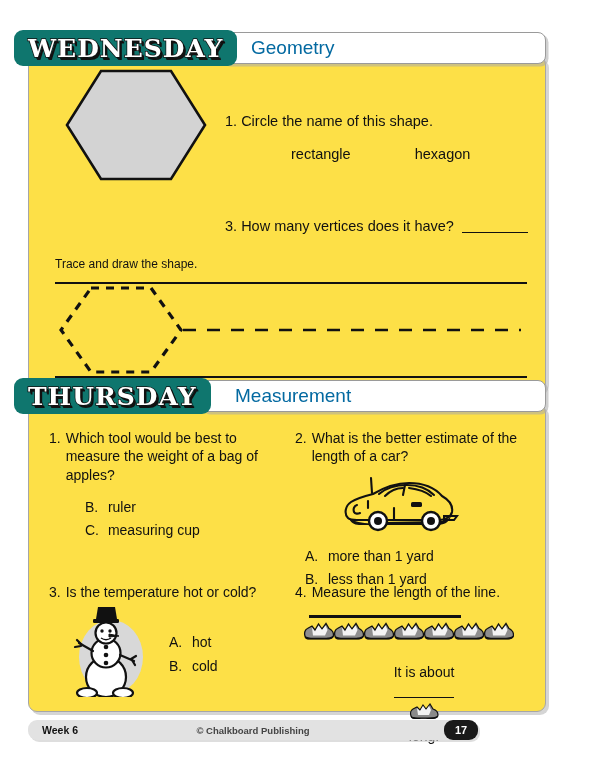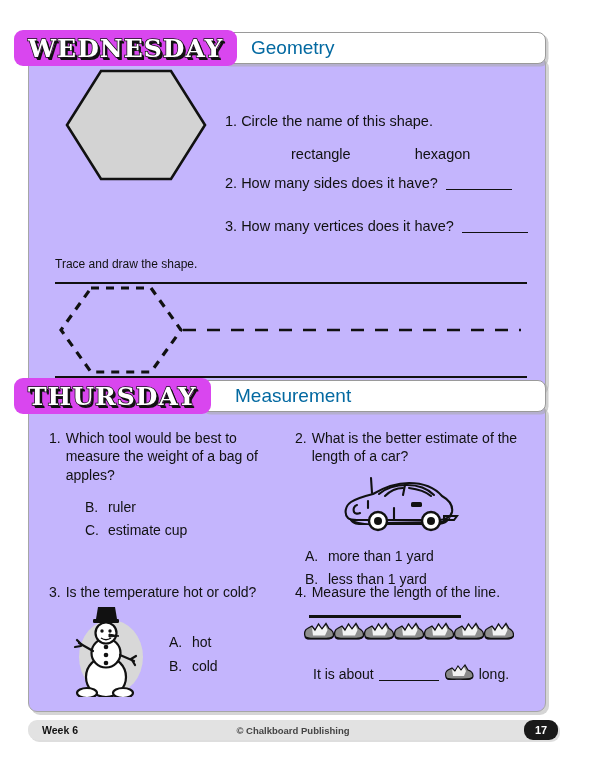--- a/index.html
+++ b/index.html
@@ -28,21 +28,21 @@
     left: 14px;
     top: 0;
     height: 36px;
     width: 532px;
   }
   
   .day-tab {
     position: absolute;
     left: 0; top: 0;
     height: 36px;
-    background: #d946ef;
+    background: #0f766e;
     border-radius: 9px;
     display: flex;
     align-items: center;
     justify-content: center;
     padding: 0 14px;
     z-index: 3;
   }
   .day-word {
     font-family: "DejaVu Serif", serif;
     font-weight: bold;
@@ -76,21 +76,21 @@
     color: #0369a1;
     font-weight: 400;
     white-space: nowrap;
   }
 
   
   .day-body {
     position: absolute;
     left: 28px;
     width: 518px;
-    background: #c4b5fd;
+    background: #fde047;
     border: 1.4px solid #a6a6a6;
     border-radius: 9px;
     box-shadow: 3px 3px 0 rgba(185,185,185,0.6);
   }
 
   
   #sec-wed { left: 0; top: 30px; width: 600px; }
   #wed-body { top: 26px; height: 336px; }
 
   .hex-figure {
@@ -174,34 +174,35 @@
   }
   .shoe-row { display: flex; gap: 0px; }
   .about-line {
     margin-top: 20px;
     margin-left: 18px;
     display: flex;
     align-items: center;
     font-size: 14px;
     gap: 5px;
     white-space: nowrap;
+    flex-direction: column;
   }
   .about-blank {
     display: inline-block;
     border-bottom: 1.5px solid #111;
     width: 60px;
     height: 13px;
   }
 
   
   .footer {
     position: absolute;
     left: 28px;
     top: 720px;
-    width: 530px;
+    width: 450px;
     height: 20px;
     background: #e2e2e2;
     border-radius: 9px;
     display: flex;
     align-items: center;
     box-shadow: 2px 2px 0 rgba(200,200,200,0.6);
   }
   .footer-week {
     position: absolute;
     left: 14px;
@@ -260,25 +261,20 @@
       <div class="q-block" id="wed-q1">
         <span>1.</span>
         <span>Circle the name of this shape.</span>
       </div>
 
       <div class="q-block" id="wed-choices">
         <span class="c1">rectangle</span>
         <span class="c2">hexagon</span>
       </div>
 
-      <div class="q-block" id="wed-q2">
-        <span>2.</span>
-        <span>How many sides does it have?</span>
-        <span class="blank-line"></span>
-      </div>
 
       <div class="q-block" id="wed-q3">
         <span>3.</span>
         <span>How many vertices does it have?</span>
         <span class="blank-line"></span>
       </div>
 
       <div class="trace-label">Trace and draw the shape.</div>
 
       <div class="trace-area">
@@ -311,21 +307,21 @@
           <span class="qnum">1.</span>
           <span class="qbody">Which tool would be best to measure the weight of a bag of apples?</span>
         </div>
         <div class="choices">
           <div class="opt">
             <span class="optlbl">B.</span>
             <span>ruler</span>
           </div>
           <div class="opt">
             <span class="optlbl">C.</span>
-            <span>estimate cup</span>
+            <span>measuring cup</span>
           </div>
         </div>
       </div>
 
       <div class="col" id="thu-q2">
         <div class="qhang qtext">
           <span class="qnum">2.</span>
           <span class="qbody">What is the better estimate of the length of a car?</span>
         </div>
 

